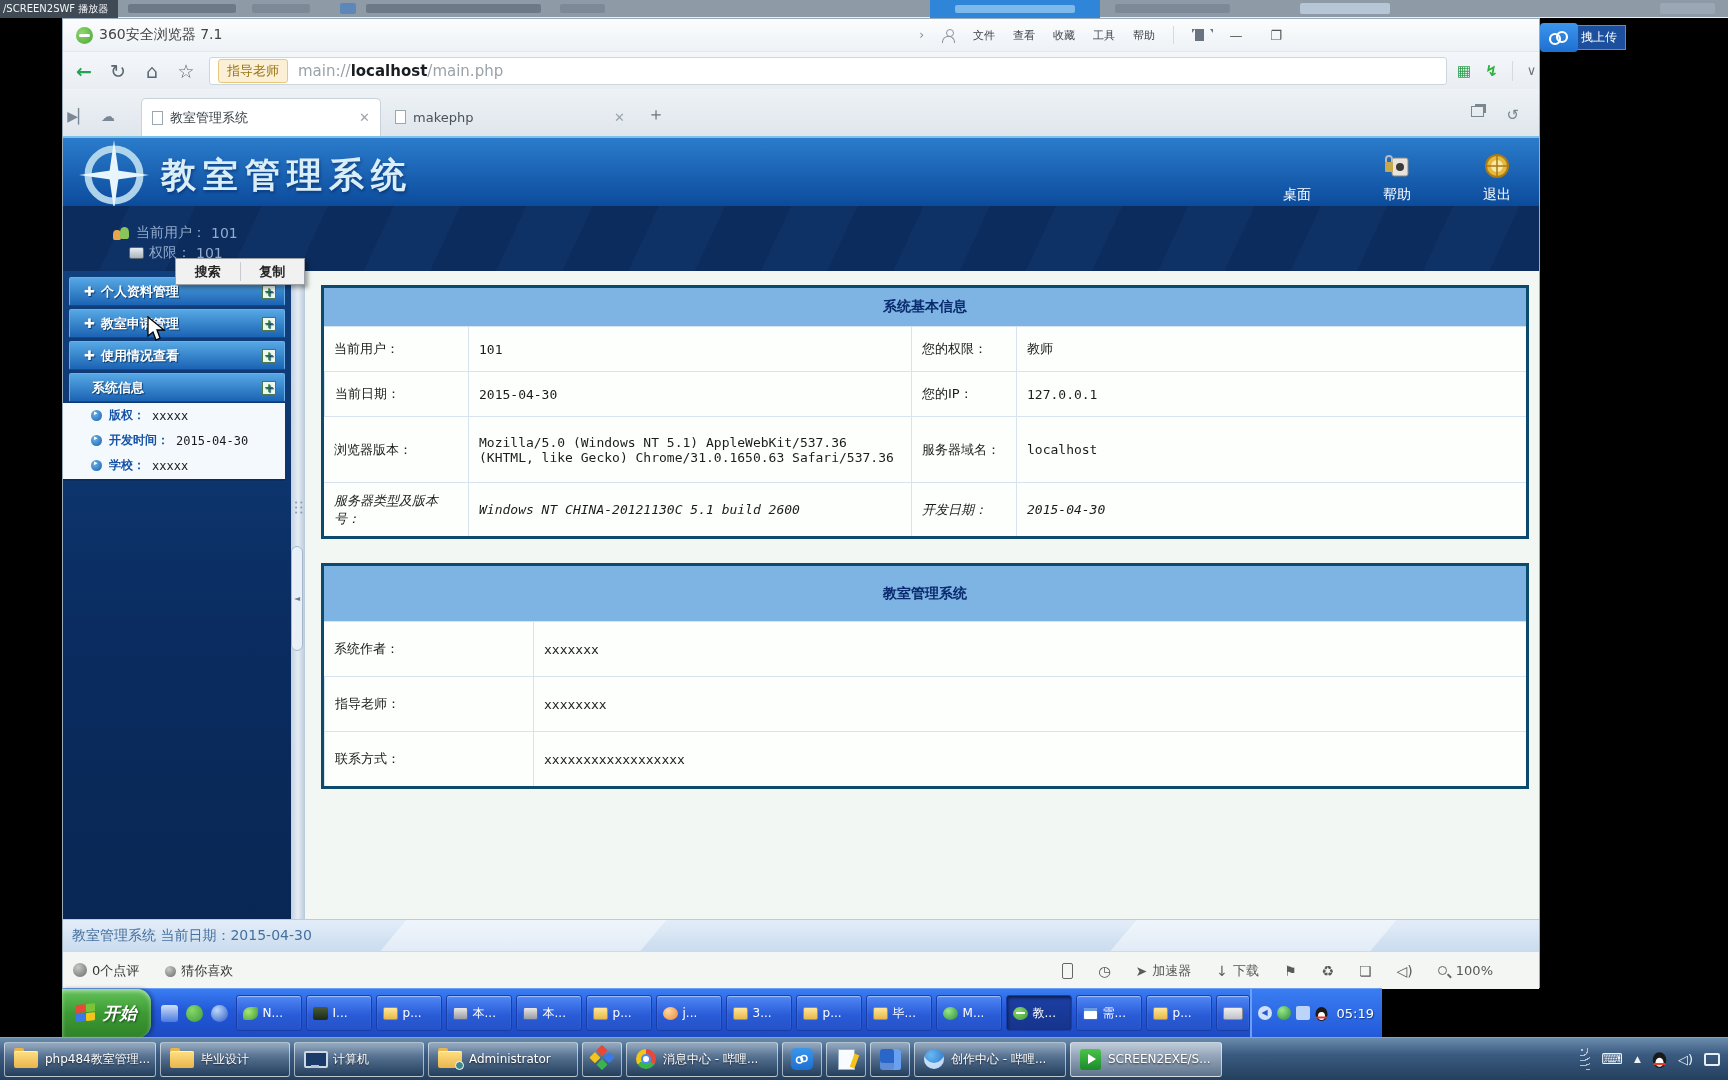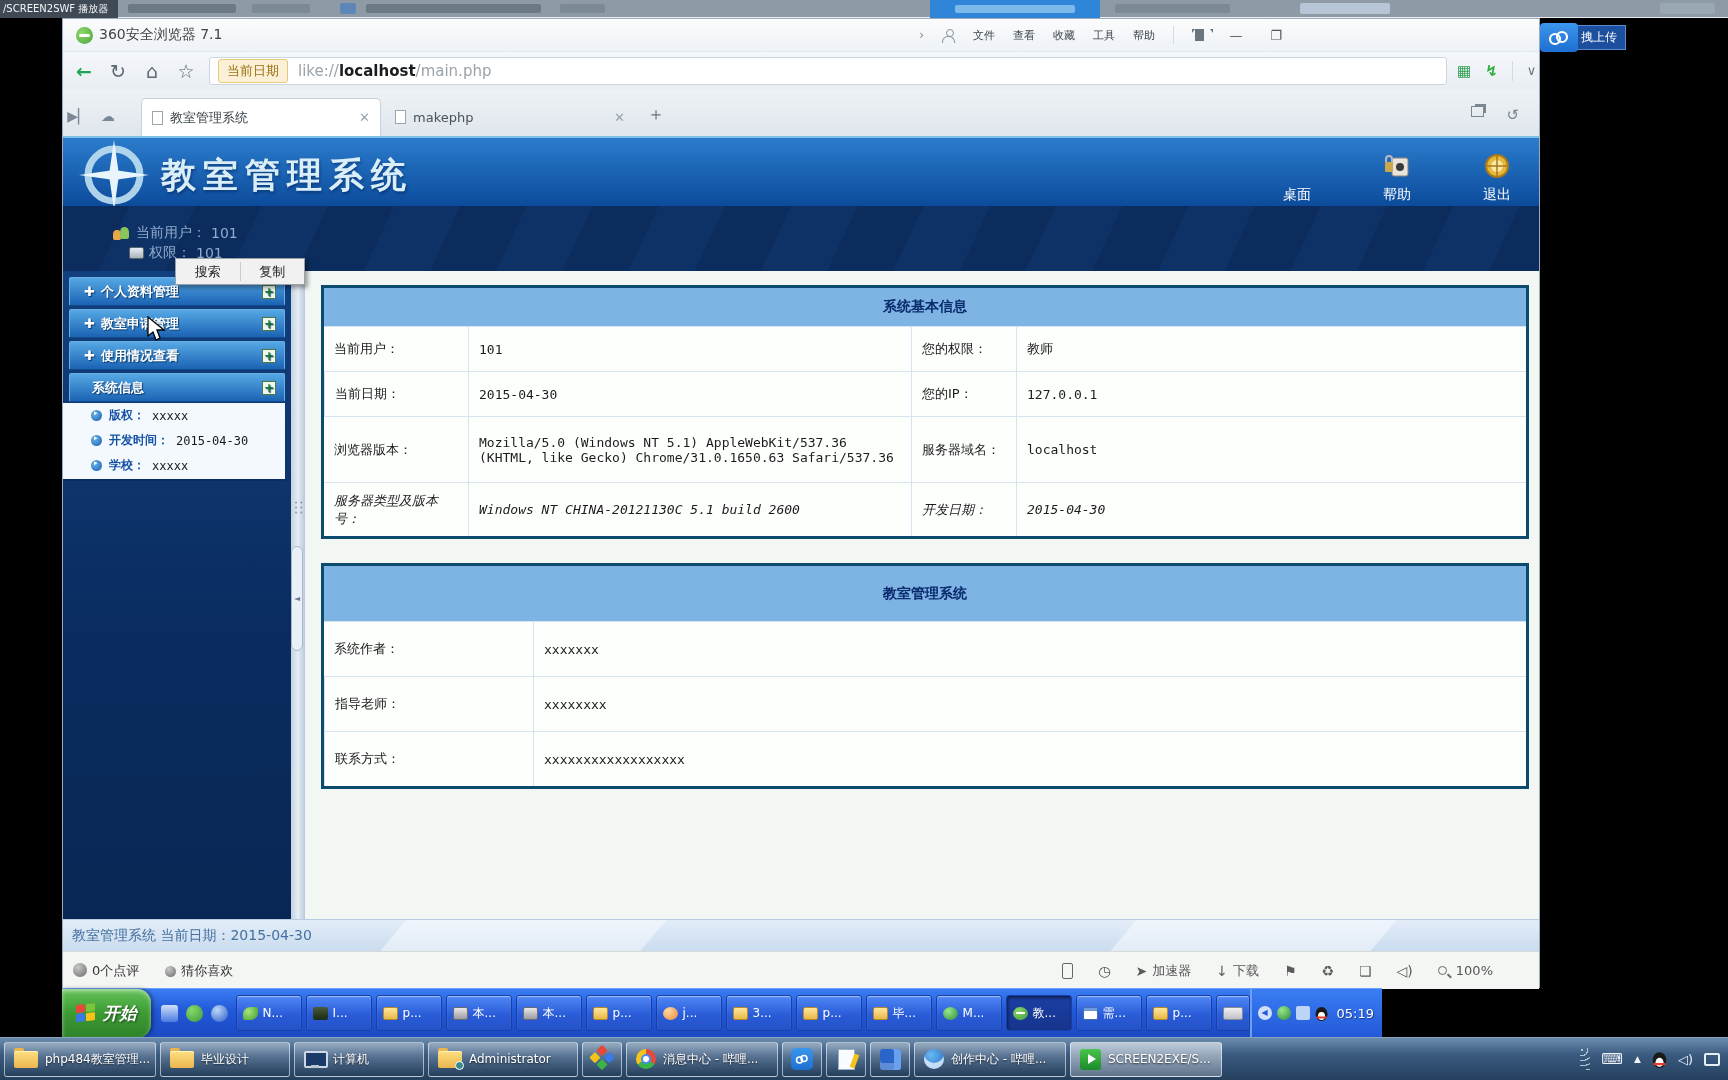--- a/index.html
+++ b/index.html
@@ -185,21 +185,21 @@
   .filmic { width:21px; height:21px; background:#2a66c8; border-radius:3px; box-shadow:inset -7px 0 0 #6aa0f0, inset 0 -7px 0 rgba(255,255,255,.25); flex:none; }
   .playic { width:21px; height:21px; background:linear-gradient(#4ac44a,#1a8a2a); border-radius:3px; position:relative; flex:none; }
   .playic::after { content:""; position:absolute; left:8px; top:5px; border-left:8px solid #fff; border-top:5px solid transparent; border-bottom:5px solid transparent; }
   .w7tray { margin-left:auto; display:flex; align-items:center; gap:11px; padding-right:8px; color:#eef2f6; }
   .gripdots { width:10px; height:22px; background:repeating-radial-gradient(circle at 2px 2px, #cfe0f0 0 1px, transparent 1.5px 5px); opacity:.8; }
   .w7kbd { font-size:15px; }
   .w7tri { font-size:9px; }
   .w7net { width:16px; height:13px; border:2px solid #e8eef4; border-radius:2px; position:relative; }
 
   
-  .ctxmenu { position:absolute; left:175px; top:258px; width:130px; height:27px; background:#f1f1f1; border:1px solid #9aa0a8; box-shadow:3px 3px 4px rgba(0,0,0,.35); display:flex; z-index:30; }
+  .ctxmenu { position:absolute; left:175px; top:258px; width:130px; height:27px; background:#f1f1f1; border:1px solid #9aa0a8; box-shadow:3px 3px 4px rgba(0,0,0,.35); display:flex; z-index:30;font-weight:bold; }
   .ctxitem { flex:1; display:flex; align-items:center; justify-content:center; font-size:13px; color:#222; }
   .ctxsep { width:1px; background:#c8ccd0; margin:3px 0; }
 
   .cursor { position:absolute; left:146px; top:316px; z-index:50; }
 
   .us-people { position:relative; width:18px; height:15px; }
   .us-people i { position:absolute; border-radius:45% 45% 20% 20%; }
 </style>
 </head>
 <body>
@@ -239,22 +239,22 @@
         <span class="winbtn">❐</span>
       </div>
     </div>
 
     <div class="addrbar">
       <span class="nav-ic nav-back">←</span>
       <span class="nav-ic">↻</span>
       <span class="nav-ic">⌂</span>
       <span class="nav-ic">☆</span>
       <div class="addr-field">
-        <span class="chip">当前日期</span>
-        <span class="url"><span>like://</span><b>localhost</b><span>/main.php</span></span>
+        <span class="chip">指导老师</span>
+        <span class="url"><span>main://</span><b>localhost</b><span>/main.php</span></span>
       </div>
       <div class="addr-right">
         <span class="qr-ic">▦</span>
         <span class="bolt-ic">↯</span>
         <span class="addr-sep"></span>
         <span class="chev">∨</span>
       </div>
     </div>
 
     <div class="tabbar">

